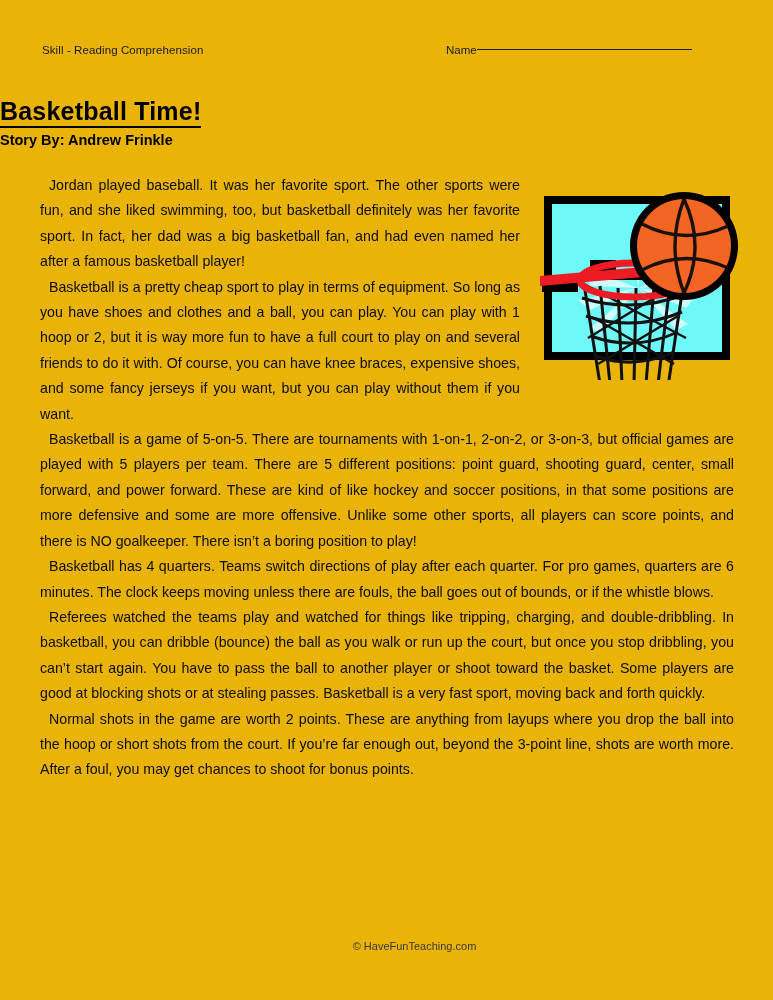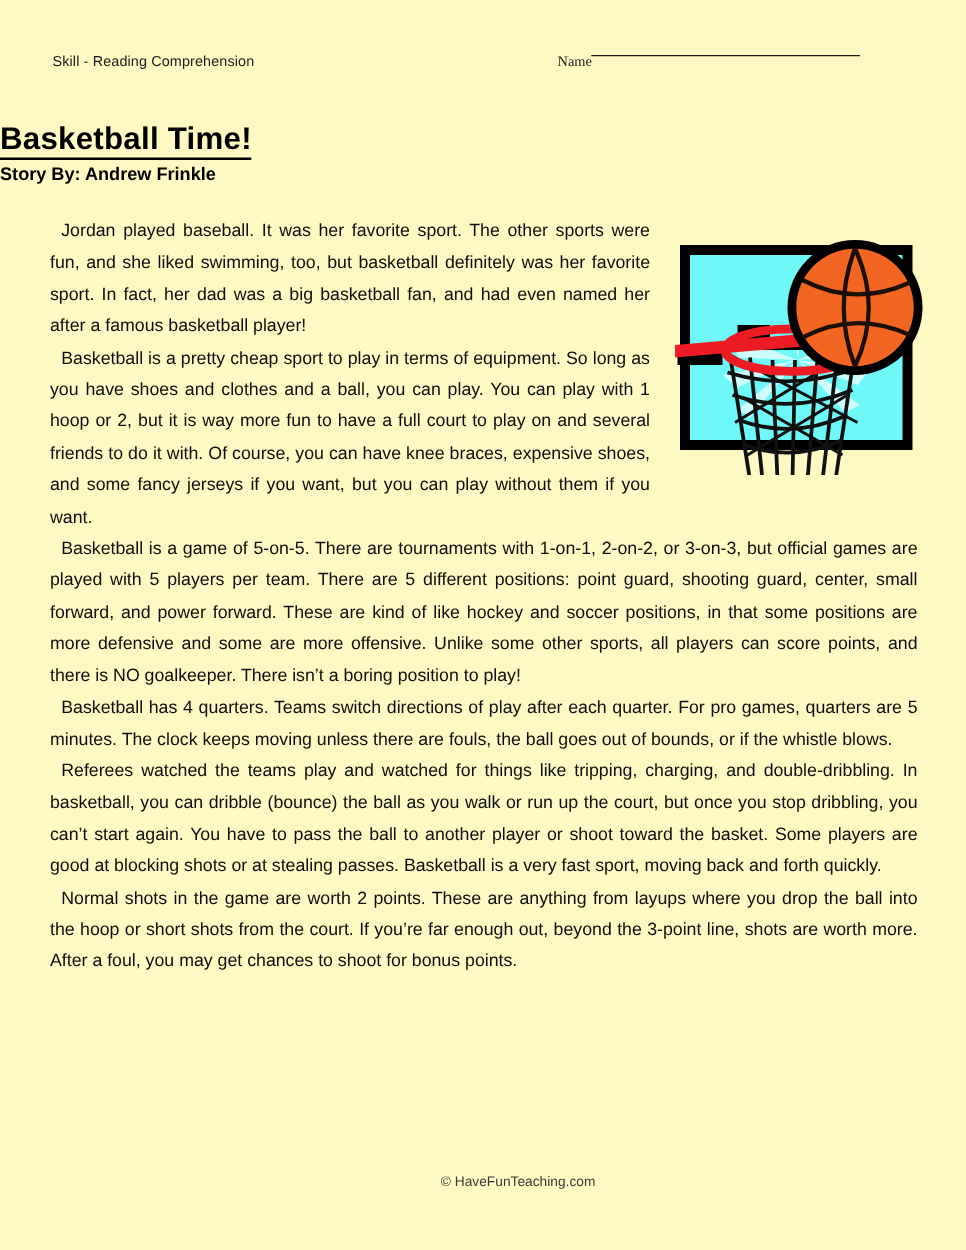--- a/index.html
+++ b/index.html
@@ -8,21 +8,21 @@
     background: #ffffff;
   }
   body {
     font-family: "Liberation Sans", sans-serif;
     color: #000000;
   }
   .page {
     position: relative;
     width: 773px;
     height: 1000px;
-    background: #fef9c3;
+    background: #eab308;
     overflow: hidden;
   }
 
   
   .header {
     position: absolute;
     top: 44px;
     left: 42px;
     right: 40px;
     height: 22px;
@@ -34,23 +34,22 @@
     font-size: 11.5px;
     letter-spacing: 0.1px;
     color: #1a1a1a;
     white-space: nowrap;
   }
   .name-group {
     position: absolute;
     left: 404px;
     top: 0;
     display: flex;
-    align-items: flex-start;
+    align-items: center;
     white-space: nowrap;
-    font-family: Liberation Serif, serif;
   }
   .name-label {
     font-size: 11.5px;
     color: #1a1a1a;
   }
   .name-rule {
     display: inline-block;
     width: 215px;
     border-bottom: 1.4px solid #1a1a1a;
     margin-bottom: 2px;
@@ -203,21 +202,21 @@
         <path d="M146 11 Q168 58 146 105"></path>
       </g>
     </svg>
   </div>
 
   <div class="article">
     <div class="illus-float"></div>
     <p>Jordan played baseball. It was her favorite sport. The other sports were fun, and she liked swimming, too, but basketball definitely was her favorite sport. In fact, her dad was a big basketball fan, and had even named her after a famous basketball player!</p>
     <p>Basketball is a pretty cheap sport to play in terms of equipment. So long as you have shoes and clothes and a ball, you can play. You can play with 1 hoop or 2, but it is way more fun to have a full court to play on and several friends to do it with. Of course, you can have knee braces, expensive shoes, and some fancy jerseys if you want, but you can play without them if you want.</p>
     <p>Basketball is a game of 5-on-5. There are tournaments with 1-on-1, 2-on-2, or 3-on-3, but official games are played with 5 players per team. There are 5 different positions: point guard, shooting guard, center, small forward, and power forward. These are kind of like hockey and soccer positions, in that some positions are more defensive and some are more offensive. Unlike some other sports, all players can score points, and there is NO goalkeeper. There isn’t a boring position to play!</p>
-    <p>Basketball has 4 quarters. Teams switch directions of play after each quarter. For pro games, quarters are 5 minutes. The clock keeps moving unless there are fouls, the ball goes out of bounds, or if the whistle blows.</p>
+    <p>Basketball has 4 quarters. Teams switch directions of play after each quarter. For pro games, quarters are 6 minutes. The clock keeps moving unless there are fouls, the ball goes out of bounds, or if the whistle blows.</p>
     <p>Referees watched the teams play and watched for things like tripping, charging, and double-dribbling. In basketball, you can dribble (bounce) the ball as you walk or run up the court, but once you stop dribbling, you can’t start again. You have to pass the ball to another player or shoot toward the basket. Some players are good at blocking shots or at stealing passes. Basketball is a very fast sport, moving back and forth quickly.</p>
     <p>Normal shots in the game are worth 2 points. These are anything from layups where you drop the ball into the hoop or short shots from the court. If you’re far enough out, beyond the 3-point line, shots are worth more. After a foul, you may get chances to shoot for bonus points.</p>
   </div>
 
   <div class="footer">
     <span class="footer-inner">© HaveFunTeaching.com</span>
   </div>
 
 </div>
 

